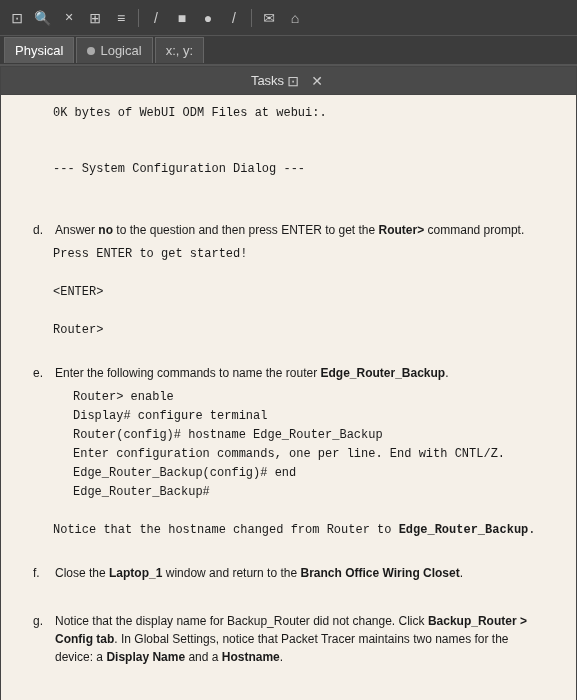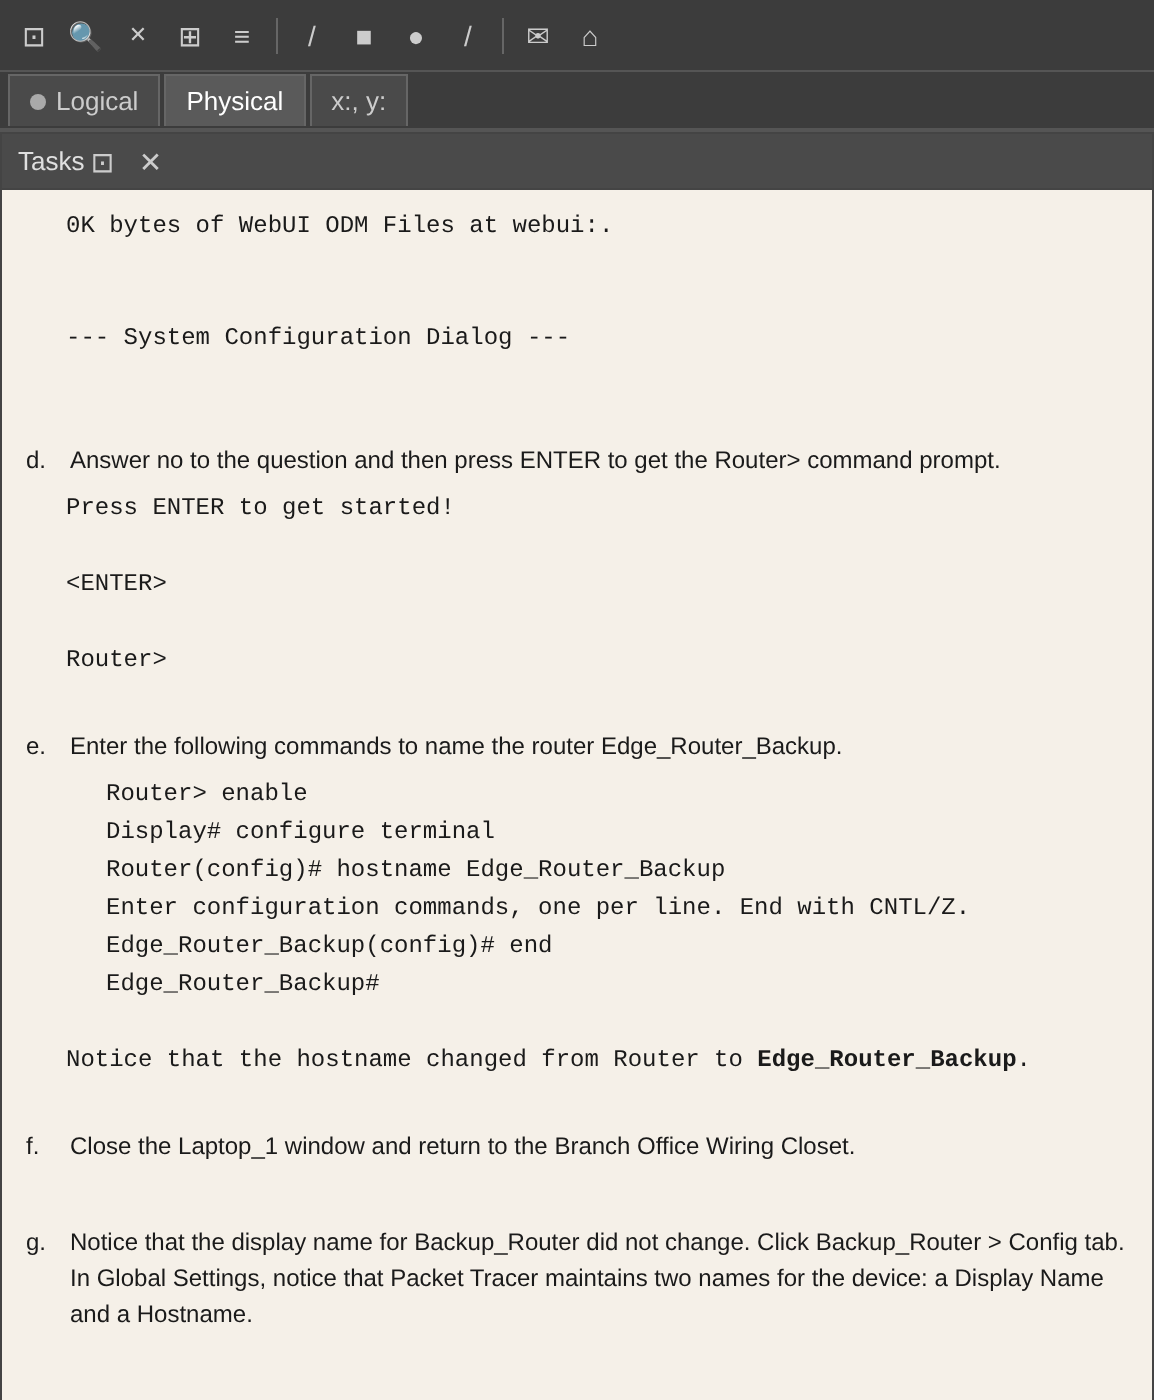--- a/index.html
+++ b/index.html
@@ -83,21 +83,21 @@
 
     .panel {
       background: #5a5a5a;
       border: 1px solid #444;
     }
 
     .panel-header {
       background: #4a4a4a;
       display: flex;
       align-items: center;
-      justify-content: flex-start;
+      justify-content: center;
       padding: 4px 8px;
       height: 28px;
       border-bottom: 1px solid #444;
     }
 
     .panel-title {
       color: #e0e0e0;
       font-size: 13px;
     }
 
@@ -113,21 +113,21 @@
       cursor: pointer;
       width: 18px;
       height: 18px;
       display: flex;
       align-items: center;
       justify-content: center;
     }
 
     .panel-content {
       background: #f5f0e8;
-      padding: 8px 12px;
+      padding: 8px 32px;
       font-family: 'Courier New', monospace;
       font-size: 12px;
       color: #1a1a1a;
       height: calc(700px - 36px - 30px - 28px);
       overflow-y: auto;
       line-height: 1.5;
     }
 
     .step {
       display: flex;
@@ -143,21 +143,21 @@
     }
 
     .step-content {
       font-family: Arial, sans-serif;
       font-size: 12px;
       color: #1a1a1a;
       flex: 1;
     }
 
     .step-content b {
-      font-weight: normal;
+      font-weight: bold;
     }
 
     .code-line {
       font-family: 'Courier New', monospace;
       font-size: 12px;
       color: #1a1a1a;
       margin: 1px 0;
     }
 
     .indent {
@@ -182,26 +182,26 @@
   <div class="toolbar-icon">/</div>
   <div class="toolbar-icon">■</div>
   <div class="toolbar-icon">●</div>
   <div class="toolbar-icon">/</div>
   <div class="toolbar-separator"></div>
   <div class="toolbar-icon">✉</div>
   <div class="toolbar-icon">⌂</div>
 </div>
 
 <div class="tab-bar">
+  <div class="tab active">
+    <span>Physical</span>
+  </div>
   <div class="tab">
     <span class="tab-dot"></span>
     <span>Logical</span>
-  </div>
-  <div class="tab active">
-    <span>Physical</span>
   </div>
   <div class="tab">
     <span>x:, y:</span>
   </div>
 </div>
 
 <div class="panel">
   <div class="panel-header">
     <span class="panel-title">Tasks</span>
     <div class="panel-controls">

